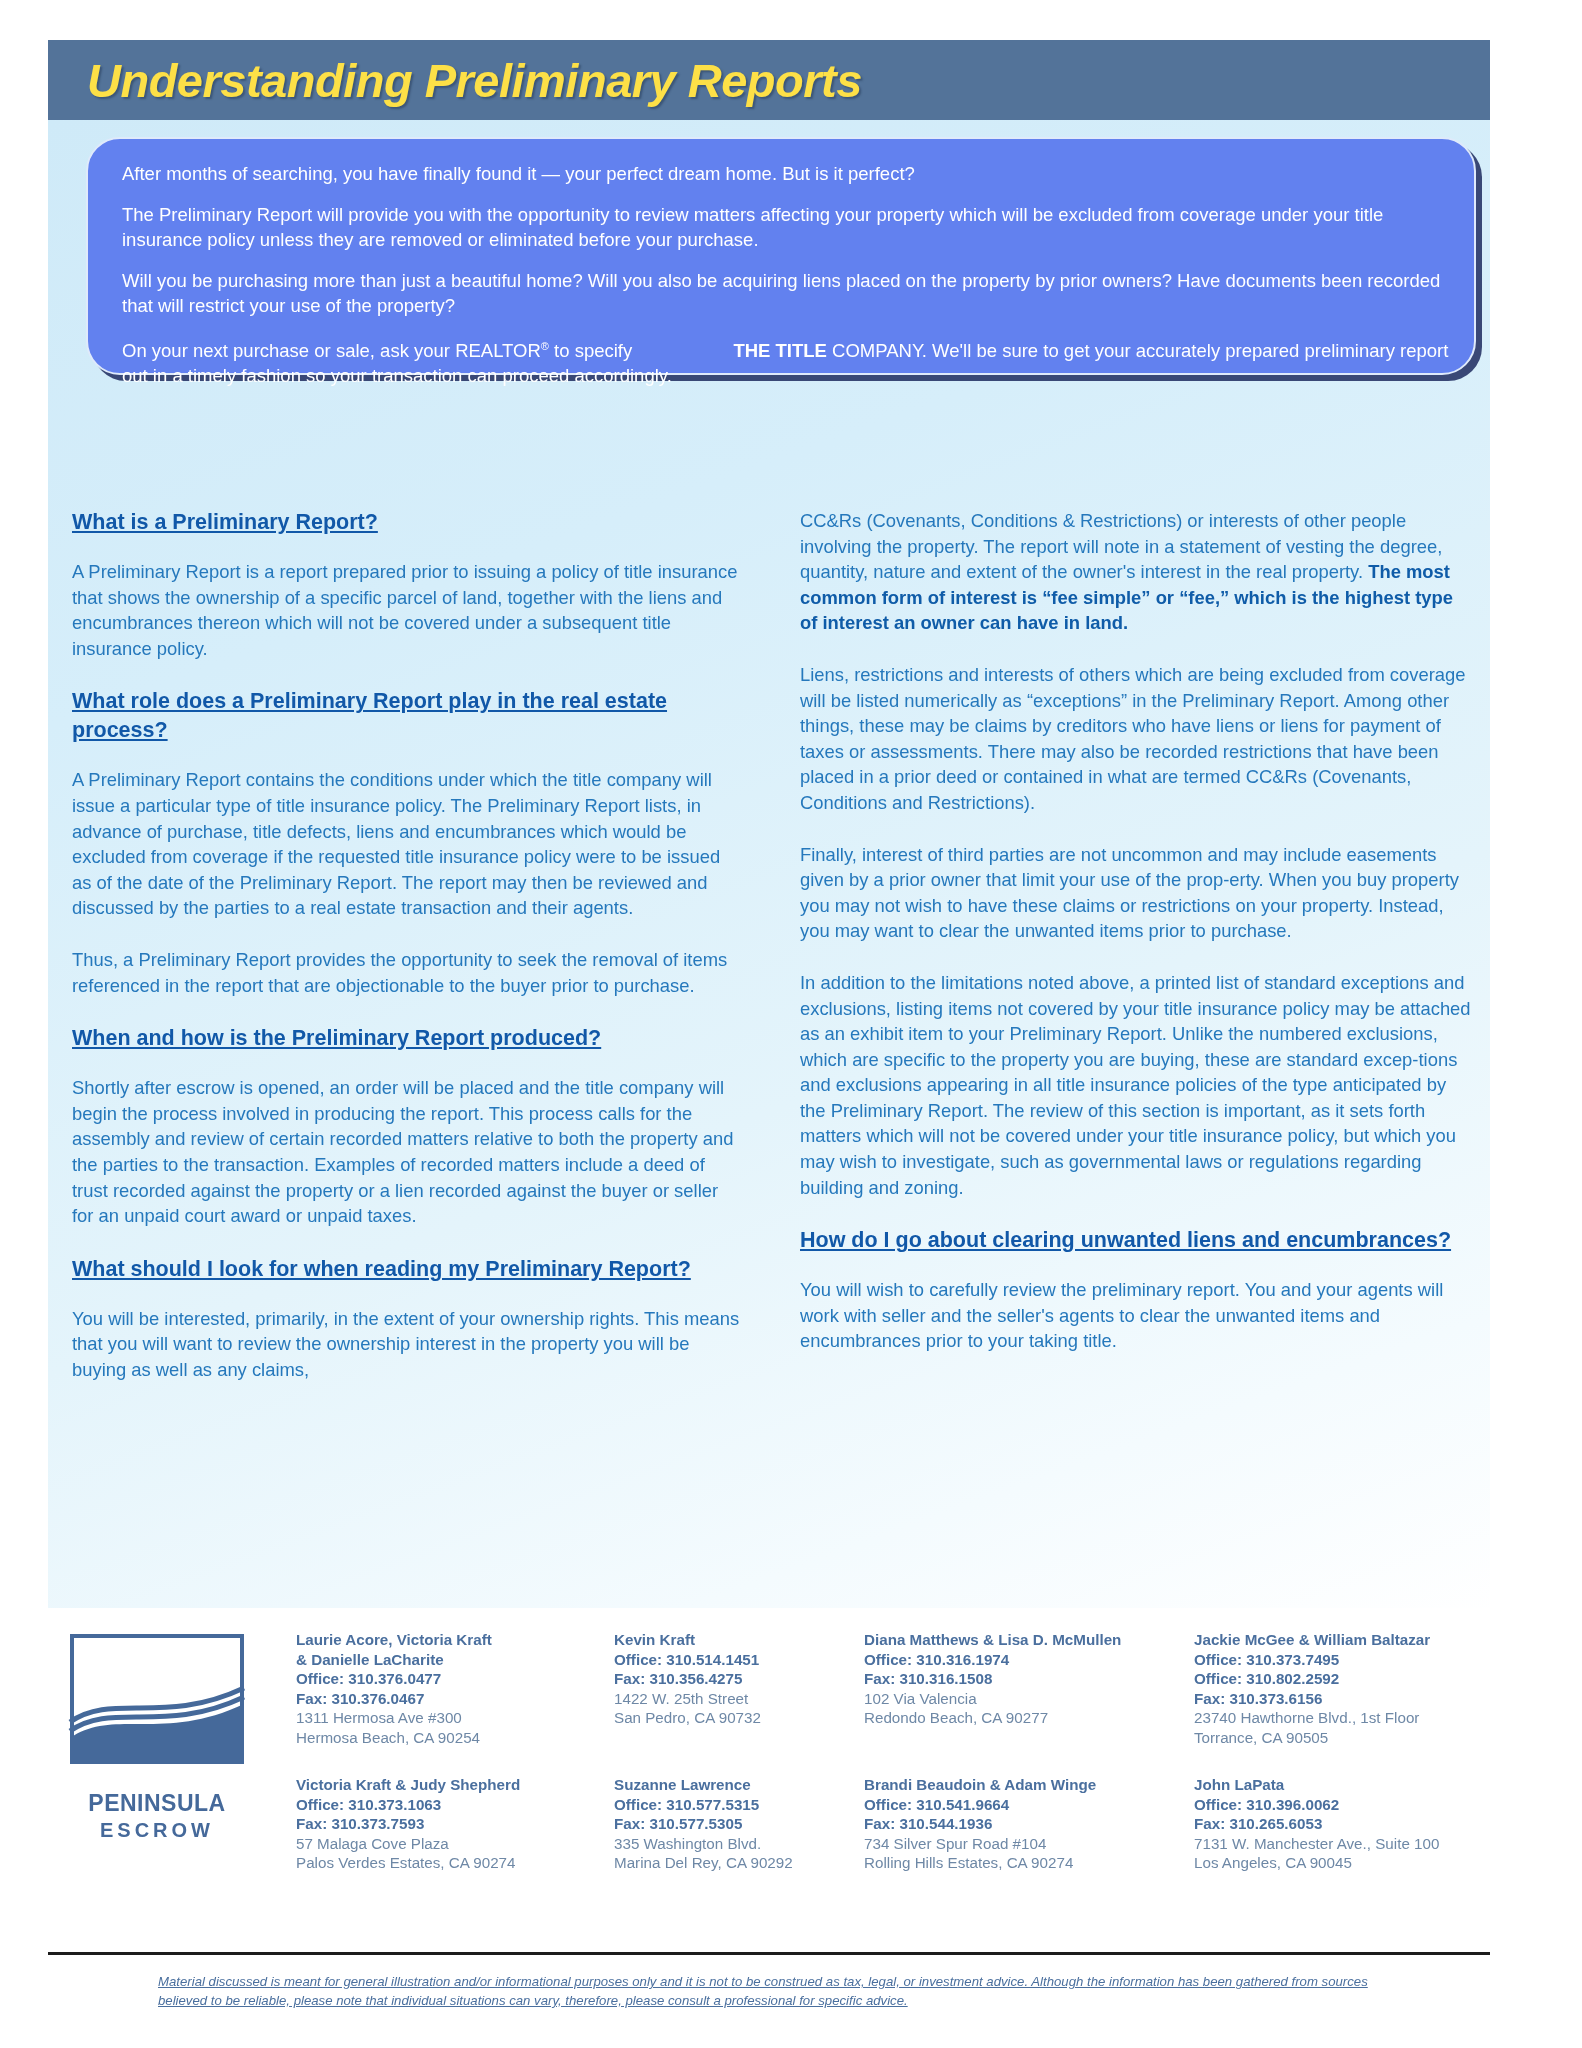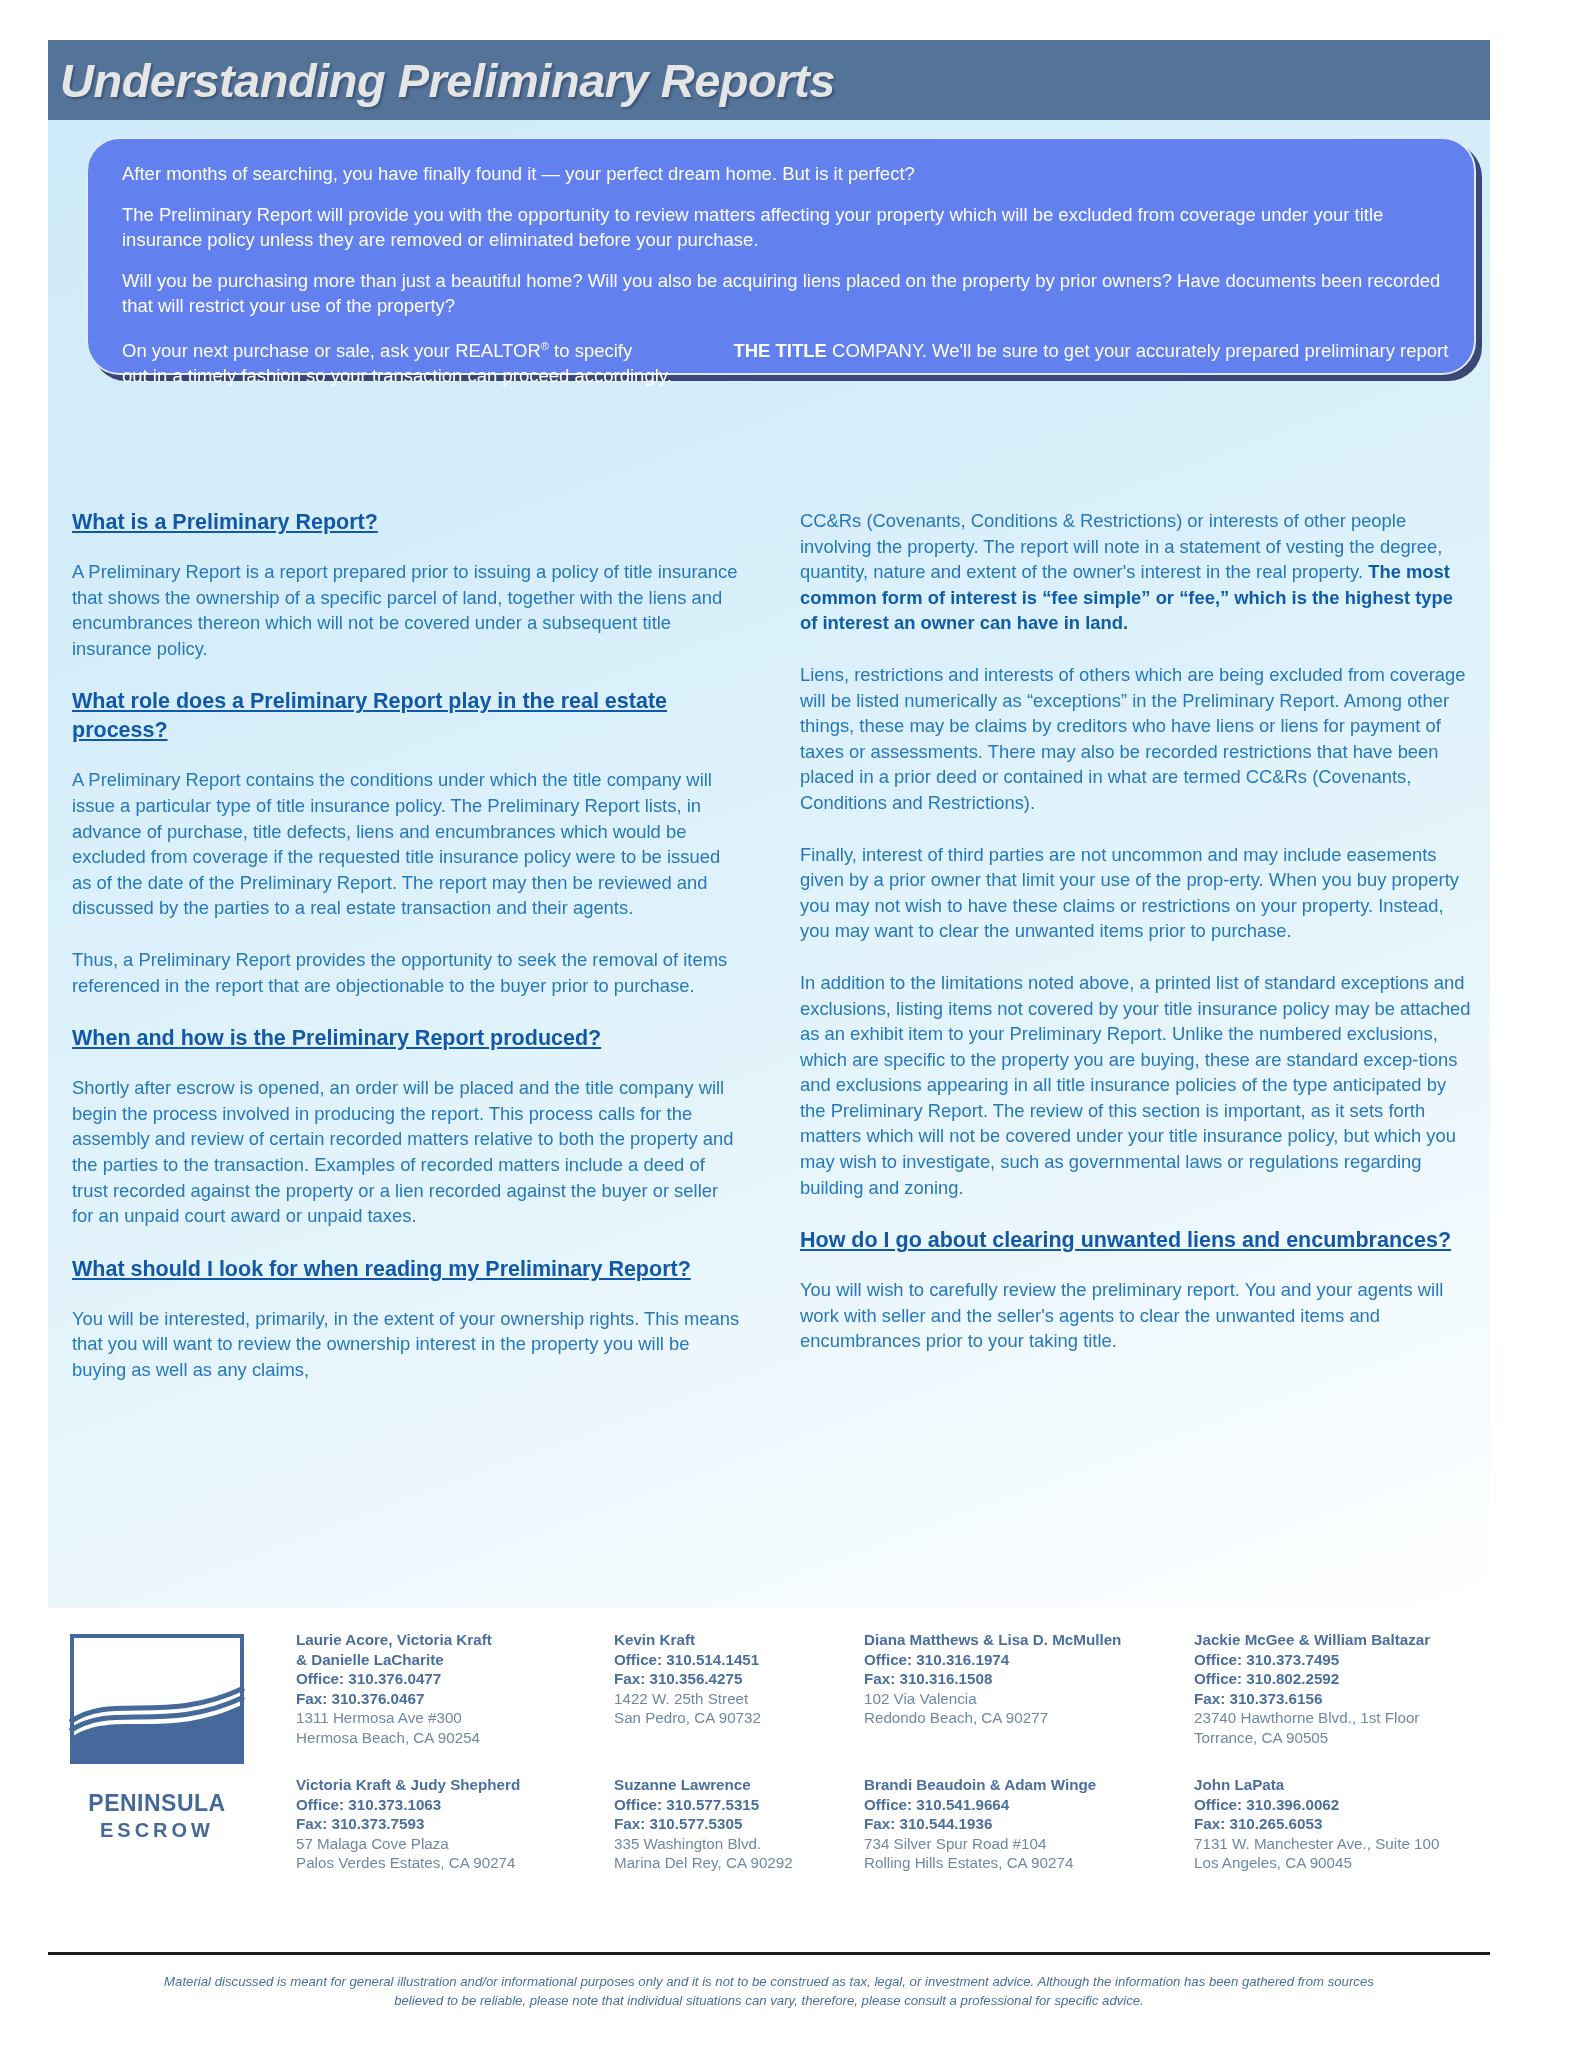--- a/index.html
+++ b/index.html
@@ -26,23 +26,23 @@
     width: 1442px;
     height: 80px;
     background: #537399;
     display: flex;
     align-items: center;
   }
   .title-bar h1 {
     font-size: 47px;
     font-style: italic;
     font-weight: bold;
-    color: #e5e5e5;
+    color: #fde047;
     letter-spacing: -0.5px;
-    padding-left: 12px;
+    padding-left: 39px;
     text-shadow: 2px 2px 2px rgba(30,50,80,0.45);
     white-space: nowrap;
   }
 
   
   .body-panel {
     position: absolute;
     left: 48px;
     top: 120px;
     width: 1442px;
@@ -184,26 +184,27 @@
     top: 1952px;
     width: 1442px;
     height: 3px;
     background: #1c1c1c;
   }
   .disclaimer {
     position: absolute;
     left: 48px;
     top: 1972px;
     width: 1442px;
-    text-align: center;
+    text-align: left;
     font-size: 13.2px;
     font-style: italic;
     line-height: 19px;
     color: #4a6f9e;
     padding: 0 110px;
+    text-decoration: underline;
   }
 </style>
 </head>
 <body>
 
 <div class="page">
 
   <div class="title-bar">
     <h1>Understanding Preliminary Reports</h1>
   </div>

